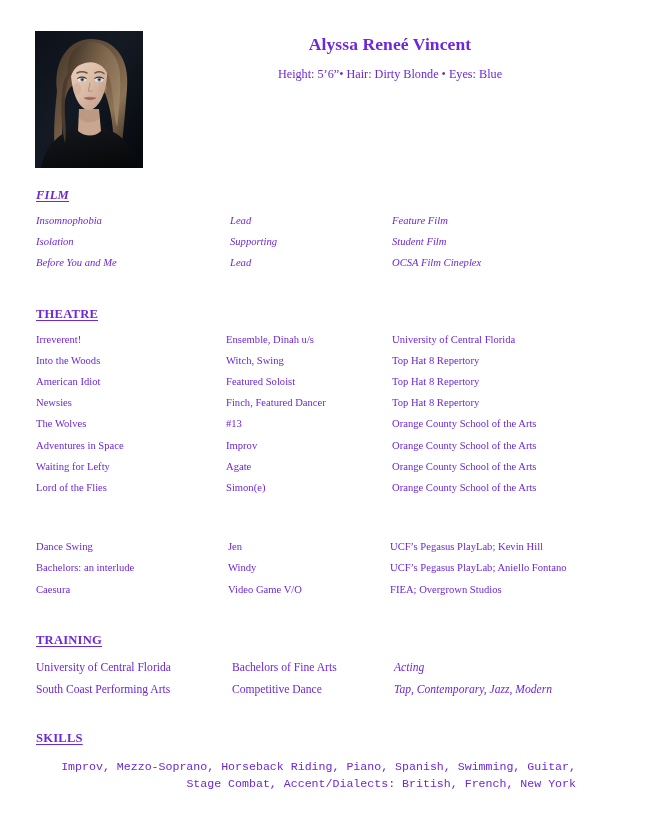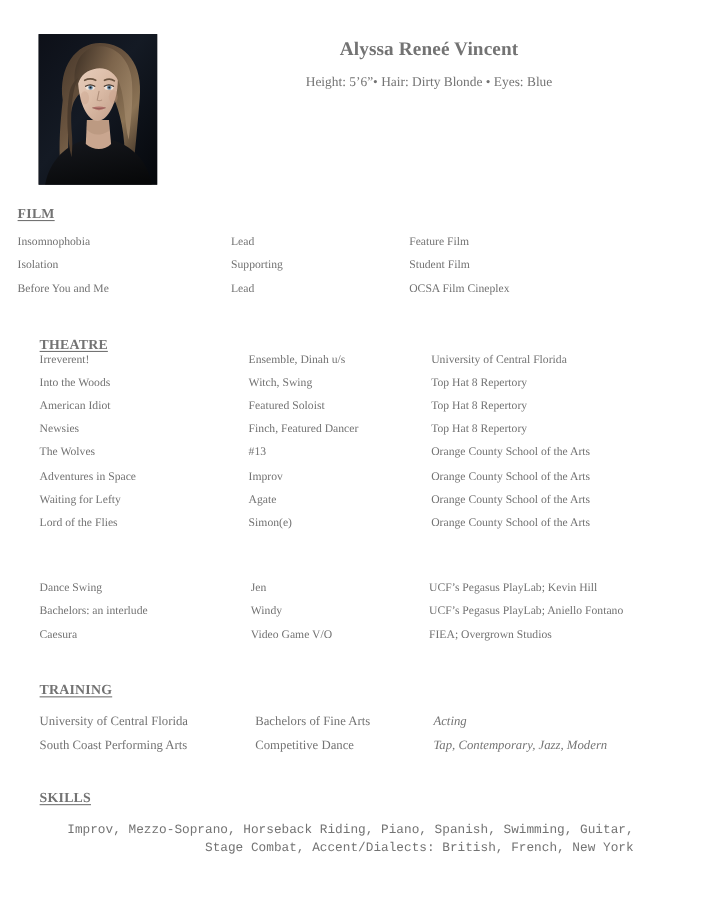--- a/index.html
+++ b/index.html
@@ -7,21 +7,21 @@
     margin: 0;
     padding: 0;
     background: #ffffff;
   }
   .page {
     position: relative;
     width: 646px;
     height: 816px;
     background: #ffffff;
     font-family: "Liberation Serif", "DejaVu Serif", serif;
-    color: #737373;
+    color: #6d28d9;
     overflow: hidden;
   }
 
   
   .header {
     position: absolute;
     left: 0;
     top: 0;
     width: 646px;
     height: 180px;
@@ -88,29 +88,29 @@
   }
   .cell {
     position: absolute;
     top: 0;
     white-space: nowrap;
     overflow: visible;
   }
   .cell.c1 { left: 0; }
 
   
-  #sec-film { margin-left: 16px; padding-top: 5px; }
+  #sec-film { margin-left: 36px; padding-top: 5px; font-style: italic; }
   #sec-film .rows { margin-top: 12px; }
   #sec-film .row { height: 21.2px; font-size: 10.6px; }
   #sec-film .c2 { left: 194px; }
   #sec-film .c3 { left: 356px; }
 
   
   #sec-theatre { margin-left: 36px; padding-top: 25px; }
-  #sec-theatre .rows { }
+  #sec-theatre .rows { margin-top: 12px; }
   #sec-theatre .row { height: 21.2px; font-size: 10.6px; }
   #sec-theatre .c2 { left: 190px; }
   #sec-theatre .c3 { left: 356px; }
 
   
   #sec-dev { margin-left: 36px; padding-top: 25px; }
   #sec-dev .rows { margin-top: 13px; }
   #sec-dev .row { height: 21.4px; font-size: 10.6px; }
   #sec-dev .c2 { left: 192px; }
   #sec-dev .c3 { left: 354px; }

